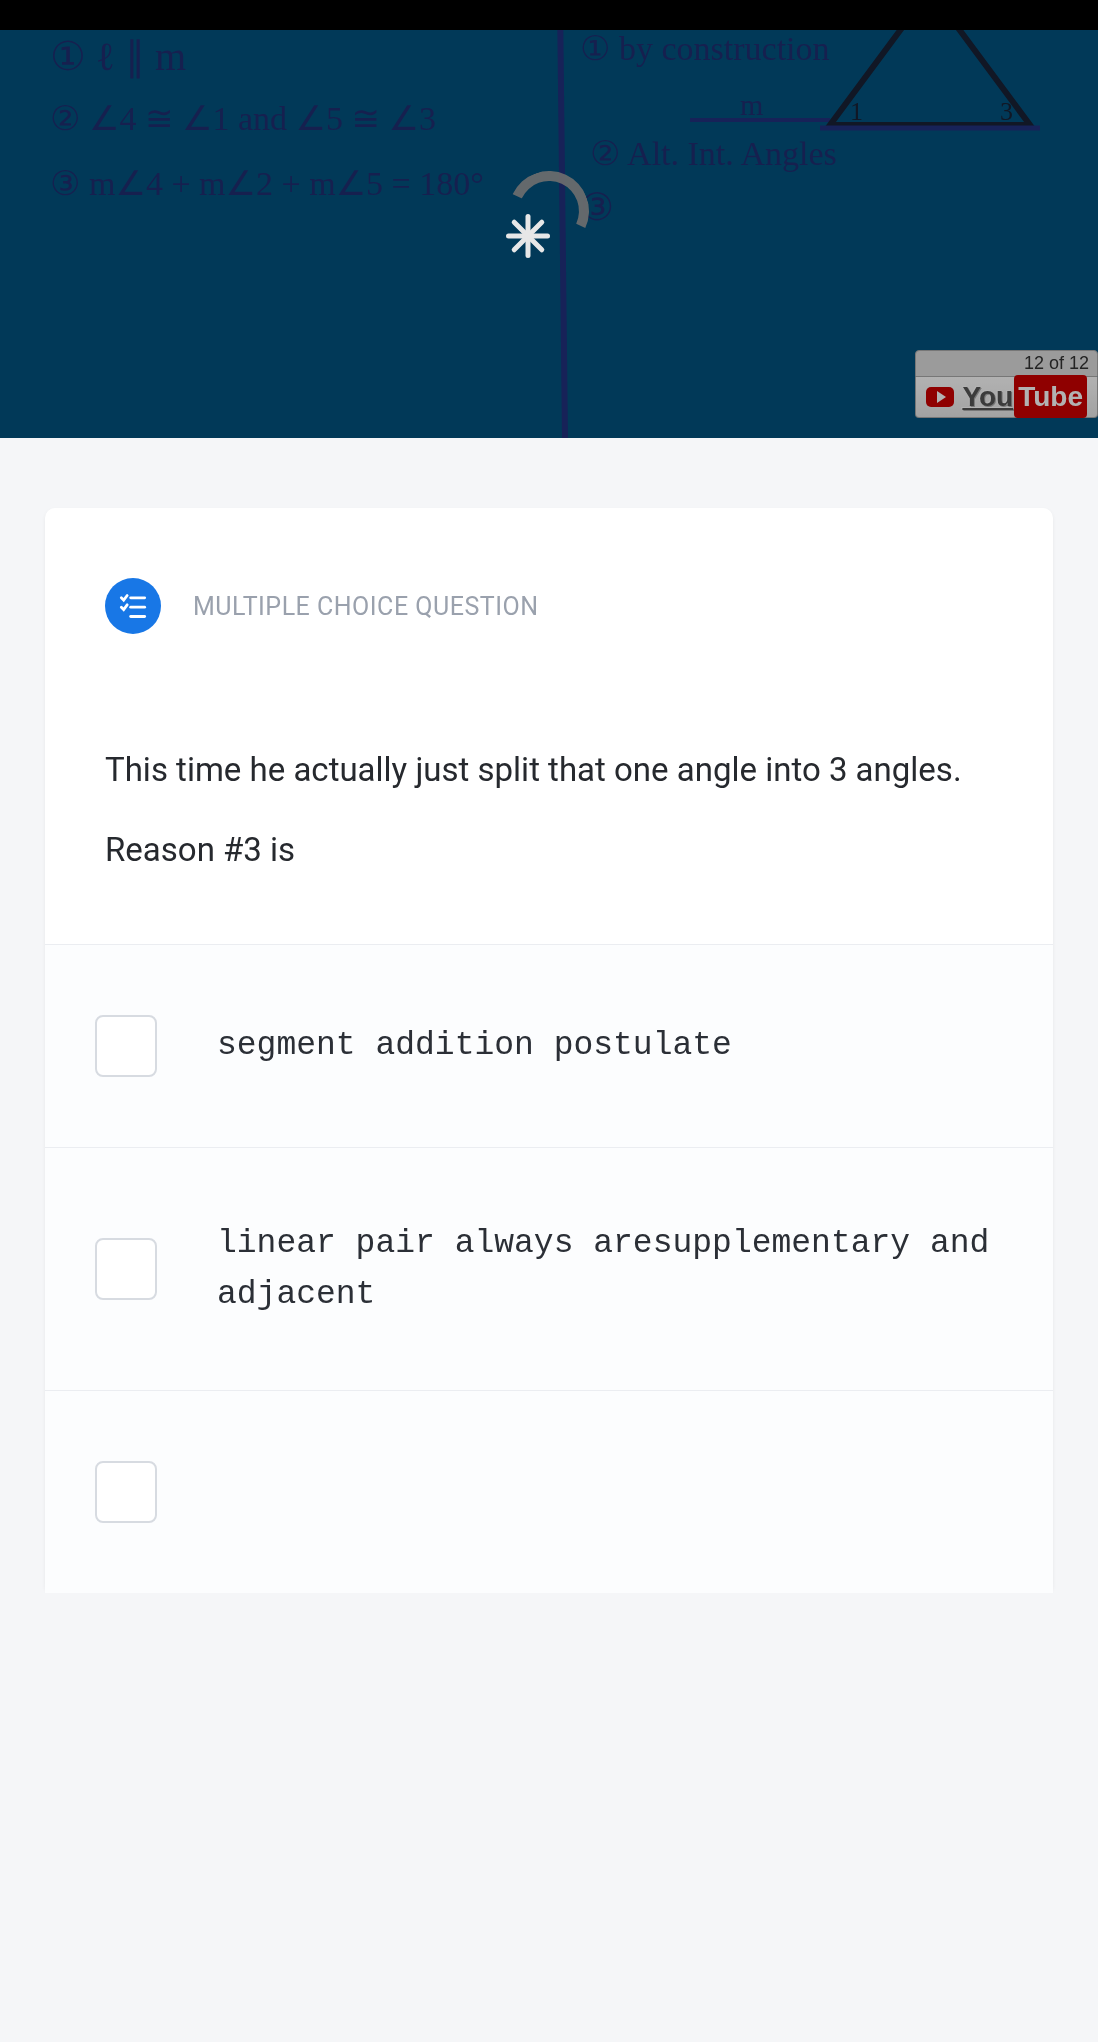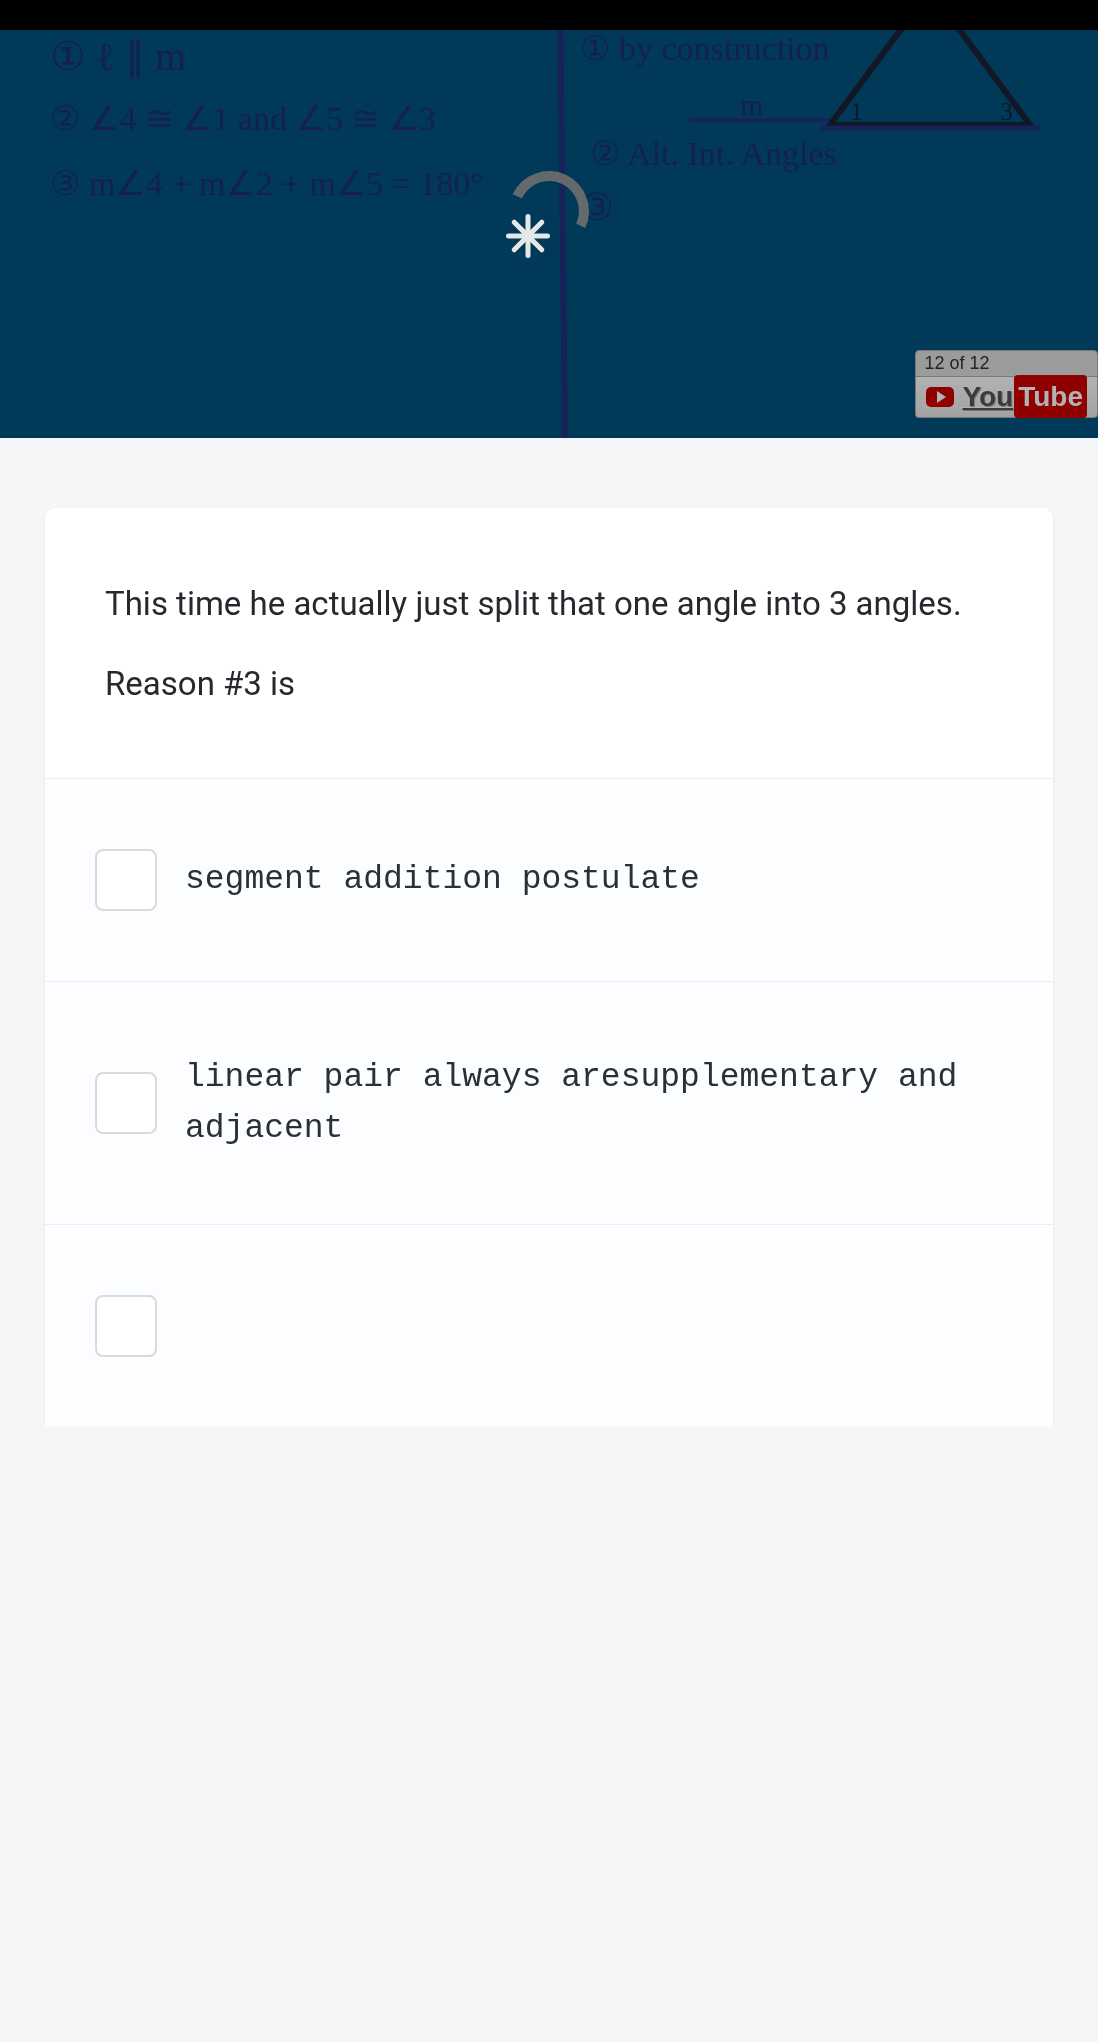--- a/index.html
+++ b/index.html
@@ -53,20 +53,21 @@
     position:absolute; left:50%; top:50%;
     width:22px; height:5px; background:#e7e7e7;
     border-radius:3px; transform-origin:left center;
   }
   .yt-badge {
     position: absolute;
     right: 0px; bottom: 20px;
     z-index: 5;
     display:flex; flex-direction:column;
     filter:brightness(.7);
+    text-align:right;
   }
   .yt-count {
     background:#ddd; color:#333;
     font-size:18px; padding:2px 8px; border:1px solid #aaa;
     border-top-left-radius:4px; border-top-right-radius:4px;
     font-family:Arial,sans-serif;
   }
   .yt-logo {
     display:flex; align-items:center; gap:8px;
     background:linear-gradient(#fefefe,#e8e8e8);
@@ -115,21 +116,21 @@
   }
   .q-text{
     font-size:33px; color:#26292e;
     line-height:1.5;
     margin-top:31px;
   }
   .q-text p + p { margin-top:30px; }
 
   .options{ border-top:1px solid #ebedf1; }
   .option{
-    display:flex; align-items:center; gap:28px;
+    display:flex; align-items:center; gap:60px;
     padding:70px 50px;
     border-bottom:1px solid #ebedf1;
     background:#fcfdfe;
   }
   .option:last-child{ border-bottom:none; }
   .option .chk{
     width:62px; height:62px; flex:none;
     border:2px solid #d7dbe1; border-radius:8px;
     background:#fff;
   }
@@ -192,20 +193,32 @@
       <span class="play"></span>
       <span class="yt-word">
         <span class="you">You</span><span class="tube">Tube</span>
       </span>
     </div>
   </div>
 </div>
 
 <div class="page-pad">
   <div class="card">
+    <div class="card-head">
+      <div class="mc-badge">
+        <svg viewBox="0 0 24 24" fill="none" stroke="#fff" stroke-width="2.4" stroke-linecap="round">
+          <polyline points="2,5 4,7 7,3"></polyline>
+          <line x1="10" y1="5" x2="22" y2="5"></line>
+          <polyline points="2,13 4,15 7,11"></polyline>
+          <line x1="10" y1="13" x2="22" y2="13"></line>
+          <line x1="10" y1="21" x2="22" y2="21"></line>
+        </svg>
+      </div>
+      <div class="card-head-label">MULTIPLE CHOICE QUESTION</div>
+    </div>
 
     <div class="q-body">
       <div class="q-text">
         <p>This time he actually just split that one angle into 3 angles.</p>
         <p>Reason #3 is</p>
       </div>
     </div>
 
     <div class="options">
       <div class="option">

